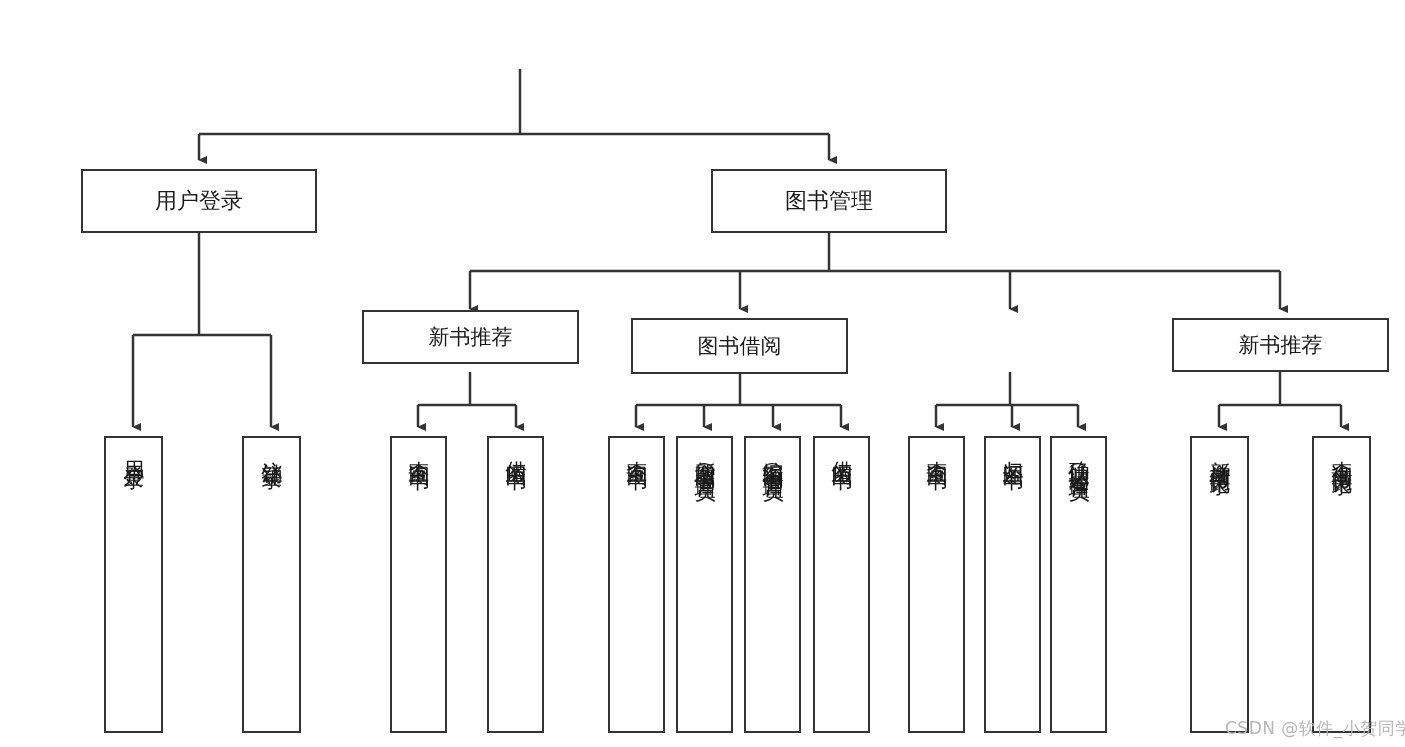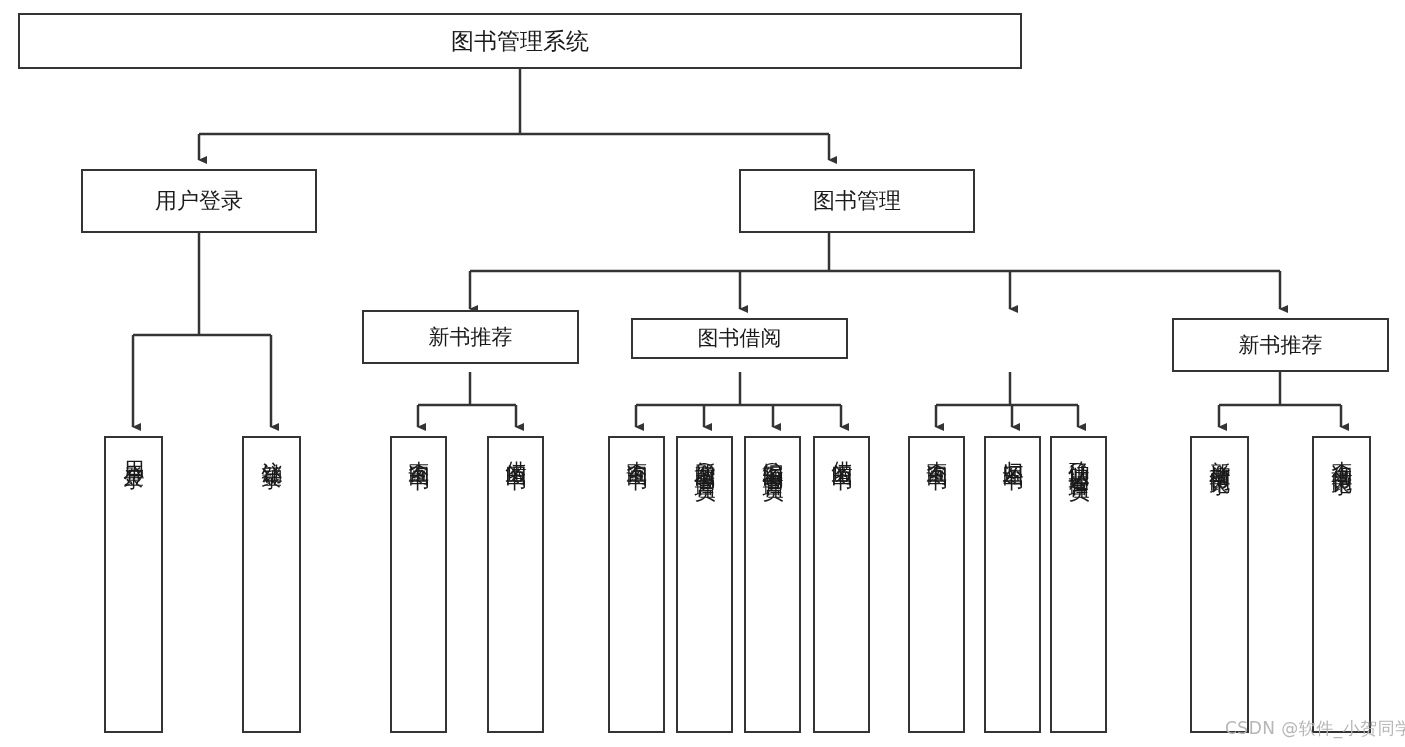--- a/index.html
+++ b/index.html
@@ -122,35 +122,32 @@
       <path d="M 1012 405 L 1012 427" marker-end="url(#arrowhead)"></path>
       <path d="M 1078 405 L 1078 427" marker-end="url(#arrowhead)"></path>
 
       <path d="M 1280 372 L 1280 405"></path>
       <path d="M 1219 405 L 1341 405"></path>
       <path d="M 1219 405 L 1219 427" marker-end="url(#arrowhead)"></path>
       <path d="M 1341 405 L 1341 427" marker-end="url(#arrowhead)"></path>
     </g>
   </svg>
 
-  <div class="node node-root" style="left:18px; top:13px; width:1004px; height:56px;">
-    <span class="label">图书管理系统</span>
-  </div>
 
   <div class="node node-branch" style="left:81px; top:169px; width:236px; height:64px;">
     <span class="label">用户登录</span>
   </div>
-  <div class="node node-branch" style="left:711px; top:169px; width:236px; height:64px;margin-left:28px;">
+  <div class="node node-branch" style="left:711px; top:169px; width:236px; height:64px;">
     <span class="label">图书管理</span>
   </div>
 
   <div class="node node-sub" style="left:362px; top:310px; width:217px; height:54px;">
     <span class="label">新书推荐</span>
   </div>
-  <div class="node node-sub" style="left:631px; top:318px; width:217px; height:41px;">
+  <div class="node node-sub" style="left:631px; top:318px; width:217px; height:56px;">
     <span class="label">图书借阅</span>
   </div>
   <div class="node node-sub" style="left:1172px; top:318px; width:217px; height:54px;">
     <span class="label">新书推荐</span>
   </div>
 
   <div class="node node-leaf" style="left:104px; top:436px; width:59px; height:297px;">
     <span class="label">用户登录</span>
   </div>
   <div class="node node-leaf" style="left:242px; top:436px; width:59px; height:297px;">

